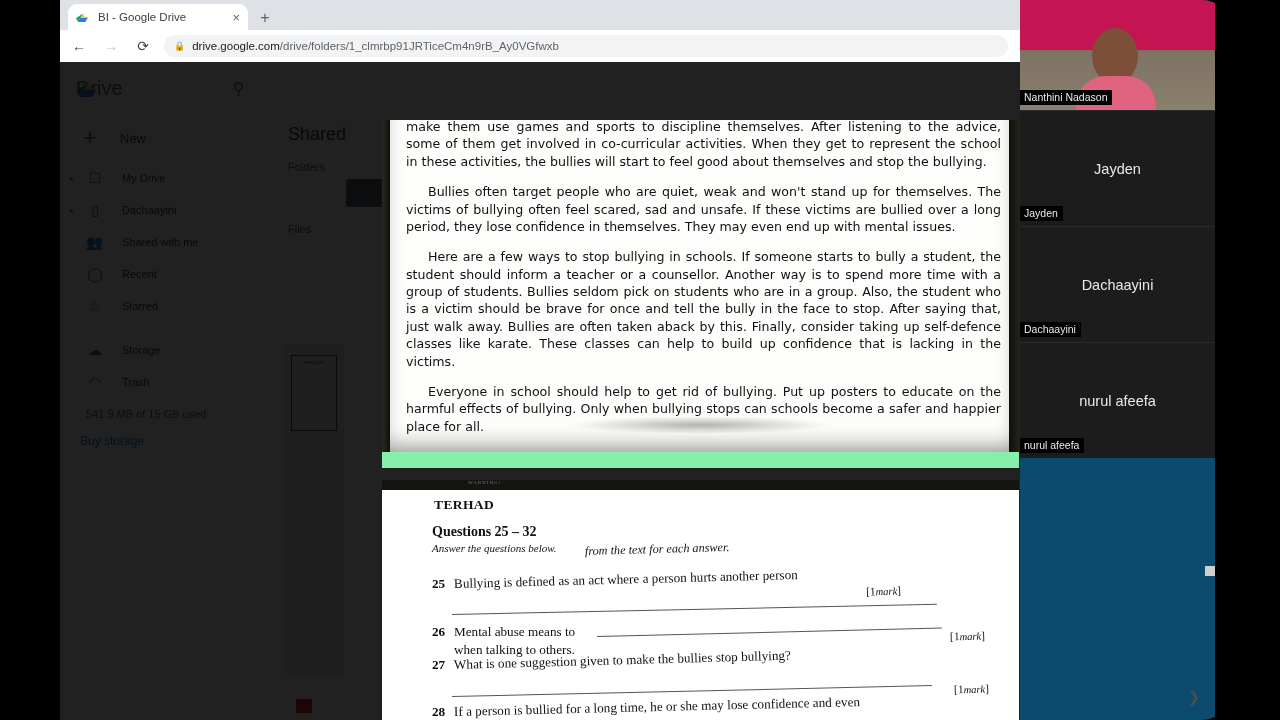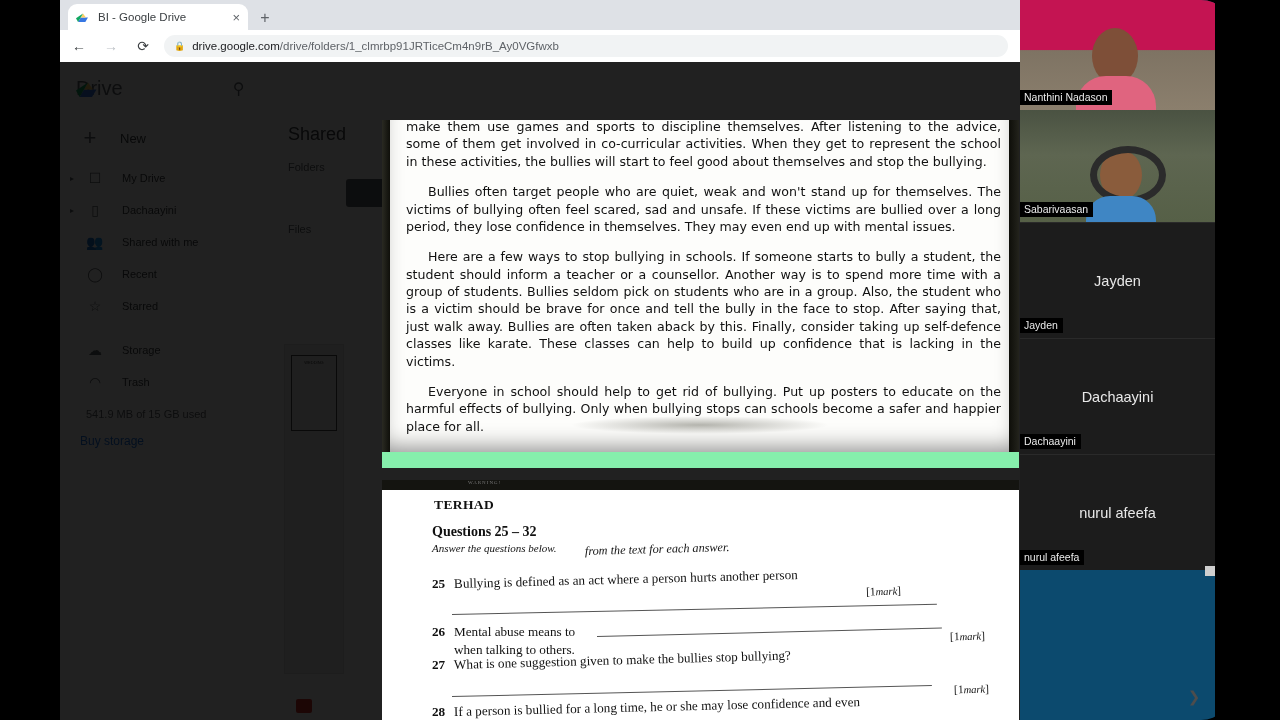--- a/index.html
+++ b/index.html
@@ -266,26 +266,20 @@
   </div>
 
   <div class="parts">
 
     <div class="tile cam1">
       <div class="face" style="left:72px;top:28px;width:46px;height:56px;background:#7e4f38;"></div>
       <div class="face" style="left:56px;top:76px;width:80px;height:40px;border-radius:30px 30px 0 0;background:#e0647f;"></div>
       <div class="namechip">Nanthini Nadason</div>
     </div>
 
-    <div class="tile cam2">
-      <div class="face" style="left:80px;top:40px;width:42px;height:50px;background:#8a5c3c;"></div>
-      <div class="face" style="left:70px;top:36px;width:62px;height:44px;border:7px solid #2b2b2b;border-radius:50%;background:none;"></div>
-      <div class="face" style="left:66px;top:86px;width:70px;height:32px;border-radius:24px 24px 0 0;background:#3f86c4;"></div>
-      <div class="namechip">Sabarivaasan</div>
-    </div>
 
     <div class="tile dark">
       <div class="bigname">Jayden</div>
       <div class="namechip">Jayden</div>
     </div>
 
     <div class="tile dark">
       <div class="bigname">Dachaayini</div>
       <div class="namechip">Dachaayini</div>
     </div>

